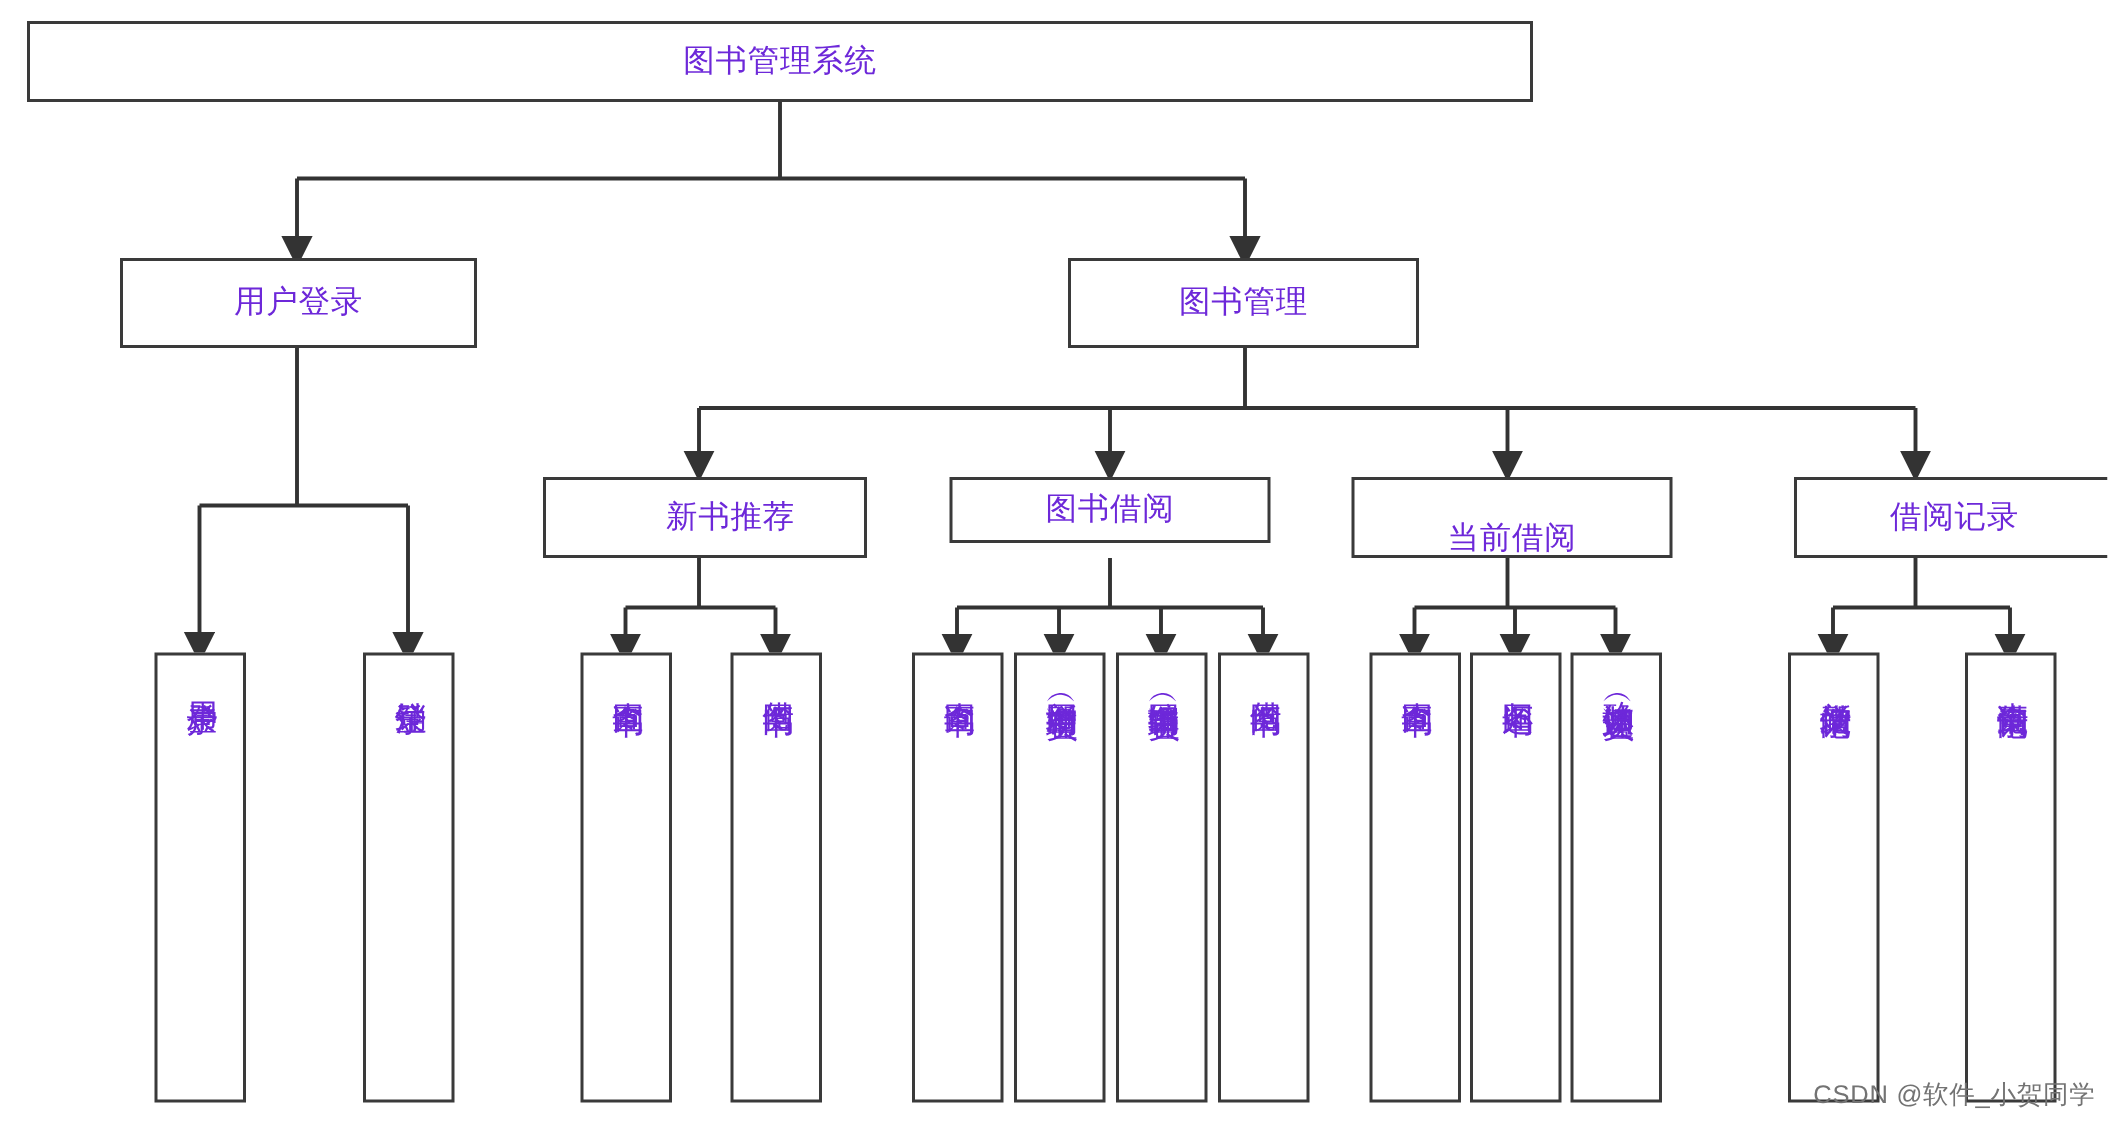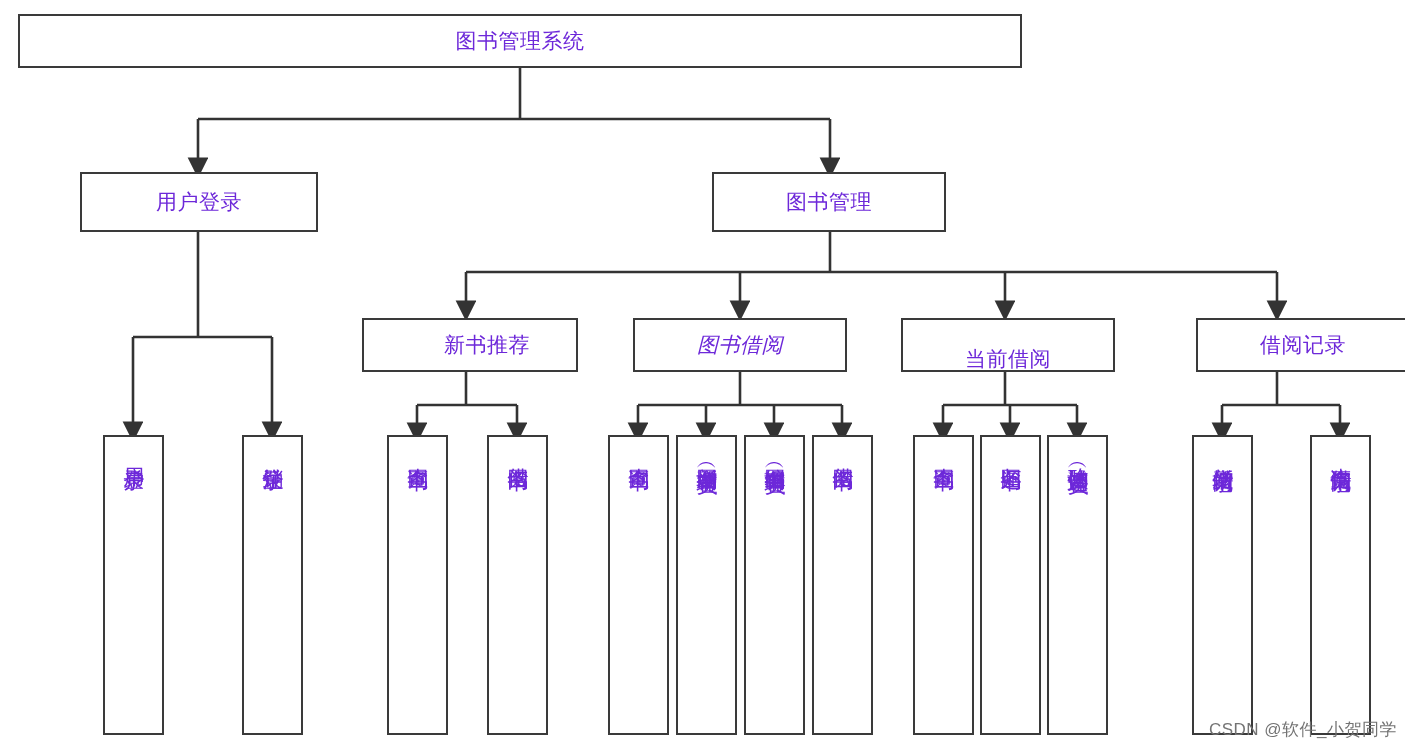--- a/index.html
+++ b/index.html
@@ -134,21 +134,21 @@
   <div class="node horiz" style="left:80px; top:172px; width:238px; height:60px;">
     <span class="label">用户登录</span>
   </div>
   <div class="node horiz" style="left:712px; top:172px; width:234px; height:60px;">
     <span class="label">图书管理</span>
   </div>
 
   <div class="node horiz" style="left:362px; top:318px; width:216px; height:54px;padding-left:34px;">
     <span class="label">新书推荐</span>
   </div>
-  <div class="node horiz" style="left:633px; top:318px; width:214px; height:54px;font-style:italic;">
+  <div class="node horiz" style="left:633px; top:318px; width:214px; height:44px;">
     <span class="label">图书借阅</span>
   </div>
   <div class="node horiz" style="left:901px; top:318px; width:214px; height:54px;align-items:flex-end;">
     <span class="label">当前借阅</span>
   </div>
   <div class="node horiz" style="left:1172px; top:318px; width:214px; height:54px;margin-left:24px;">
     <span class="label">借阅记录</span>
   </div>
 
   <div class="node vert" style="left:103px; top:435px; width:61px; height:300px;">

